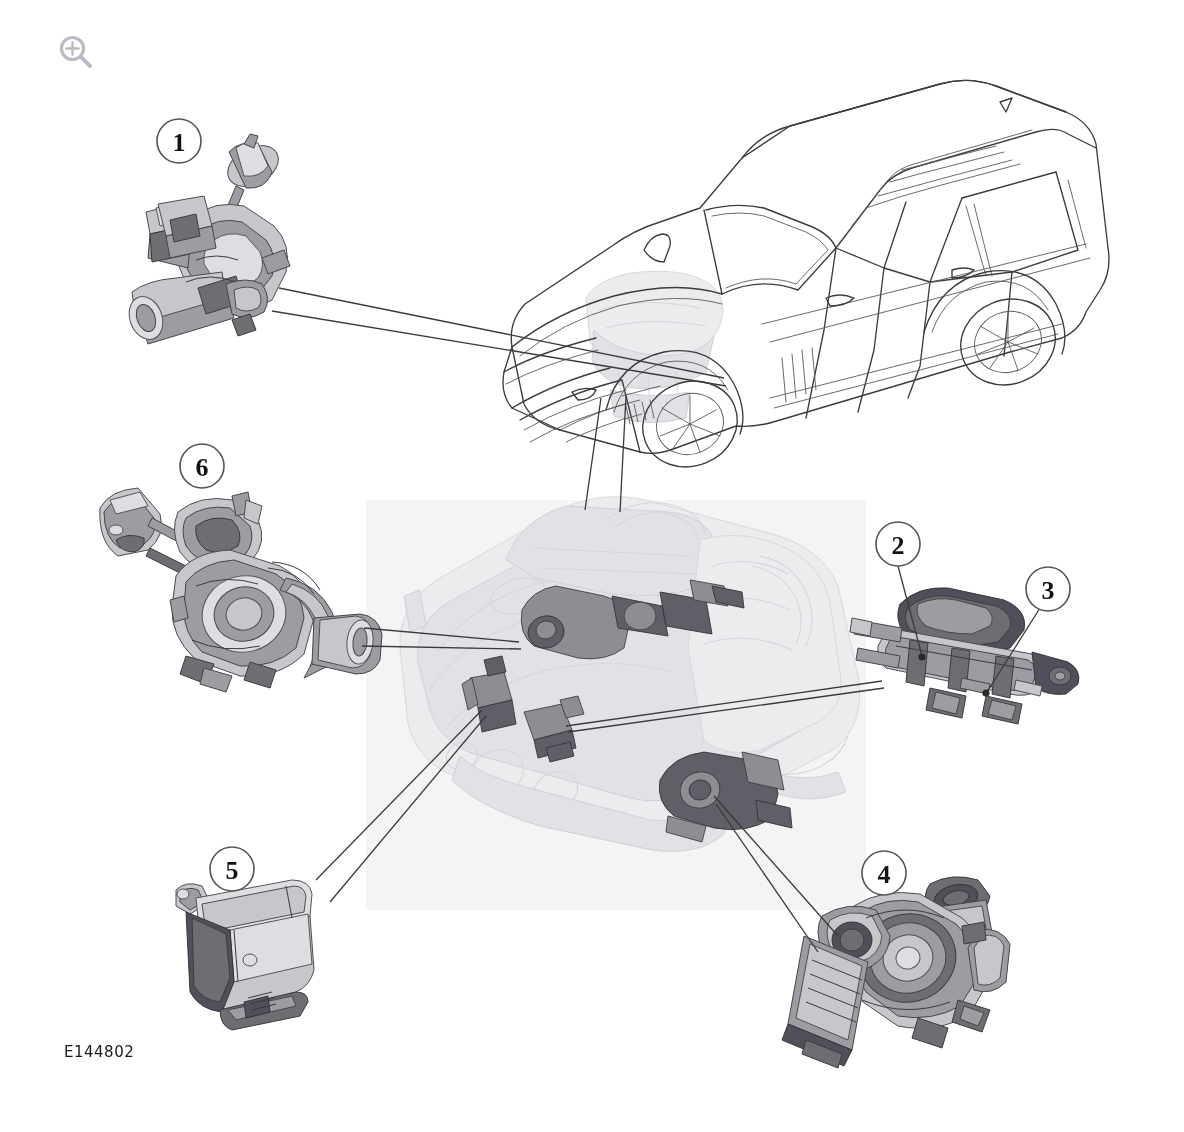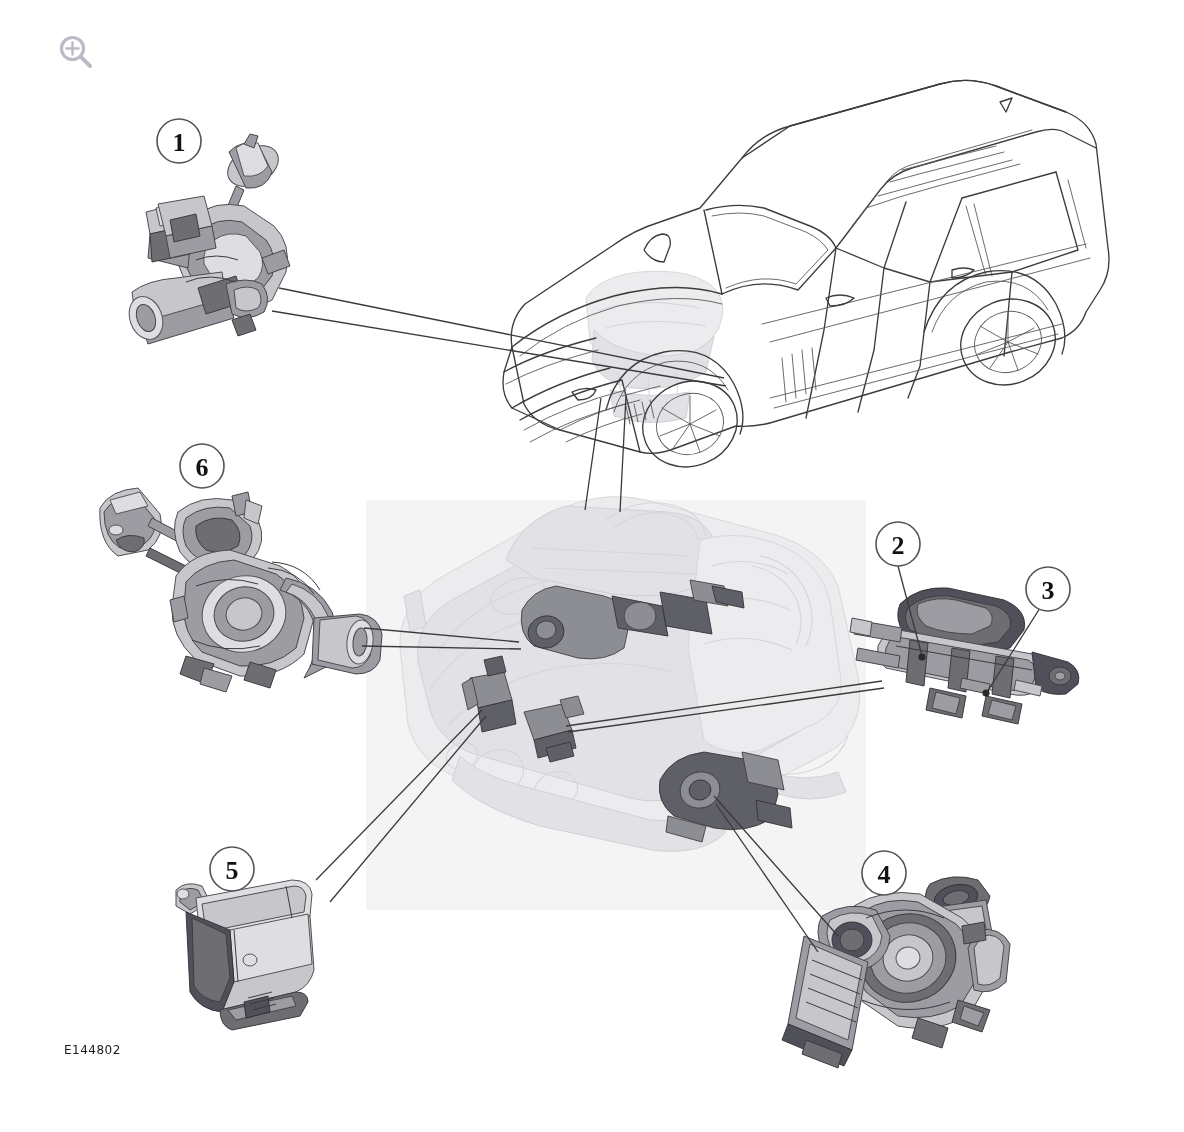--- a/index.html
+++ b/index.html
@@ -22,21 +22,21 @@
     left: 56px;
     top: 32px;
     width: 40px;
     height: 40px;
     cursor: zoom-in;
   }
   #figure-id {
     position: absolute;
     left: 64px;
     top: 1043px;
-    font-size: 12px;
+    font-size: 15px;
     letter-spacing: 0.5px;
     color: #1a1a1a;
     font-family: "DejaVu Sans", sans-serif;
     white-space: nowrap;
   }
   #diagram-svg {
     position: absolute;
     left: 0;
     top: 0;
     width: 1184px;

